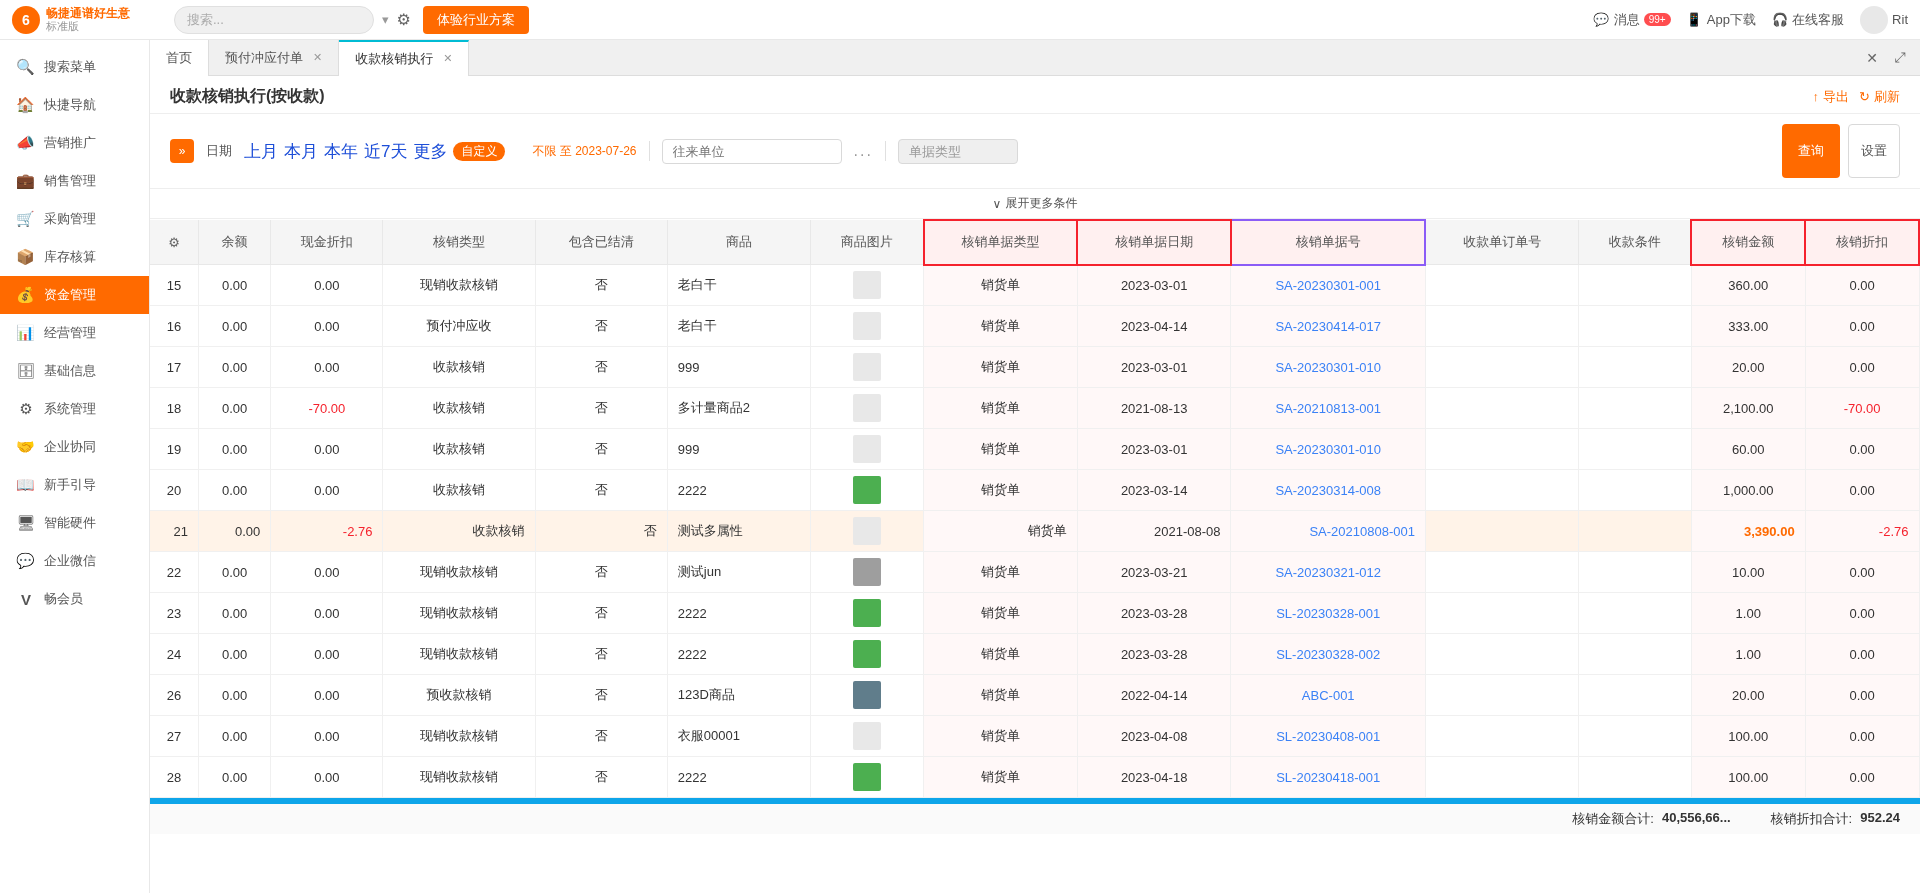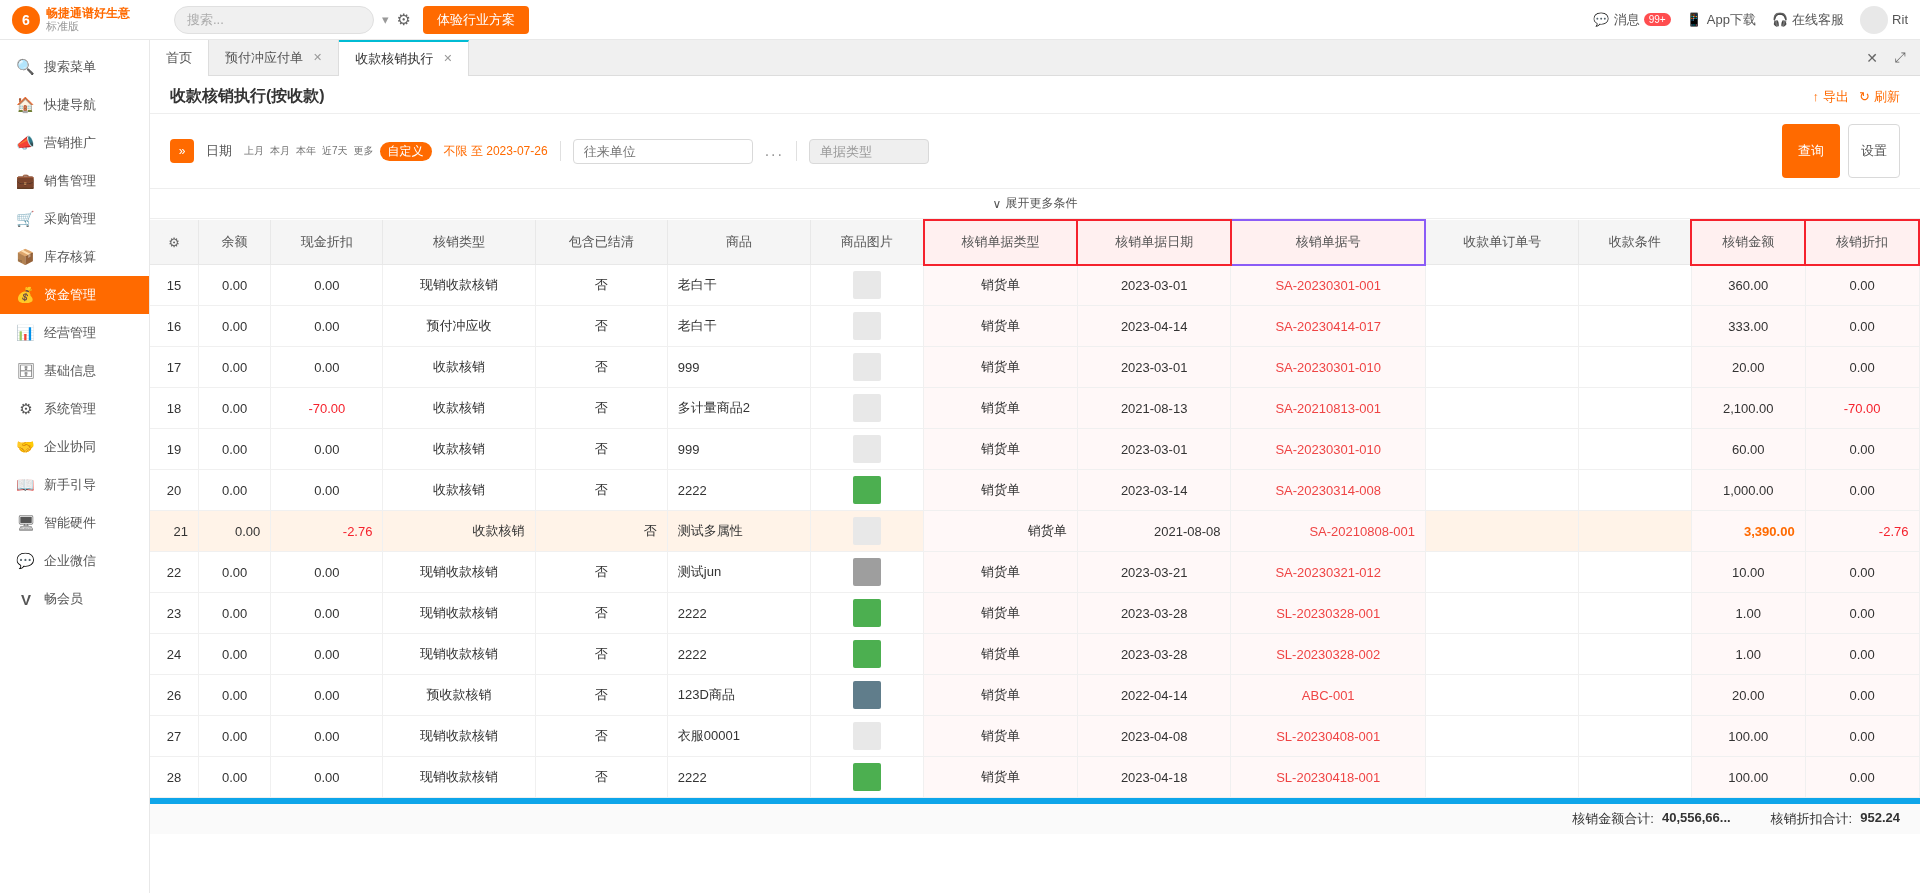--- a/index.html
+++ b/index.html
@@ -42,40 +42,40 @@
     .page-header { display: flex; align-items: center; justify-content: space-between; padding: 10px 20px 6px; background: #fff; border-bottom: 1px solid #eee; }
     .page-title { font-size: 16px; font-weight: bold; color: #333; }
     .page-actions { display: flex; gap: 10px; }
     .action-btn { display: flex; align-items: center; gap: 4px; font-size: 13px; color: #ff6a00; cursor: pointer; border: none; background: none; }
 
     
     .filter-bar { background: #fff; padding: 10px 20px; border-bottom: 1px solid #eee; display: flex; align-items: center; gap: 12px; flex-wrap: wrap; }
     .filter-toggle { background: #ff6a00; color: #fff; border: none; border-radius: 4px; width: 24px; height: 24px; cursor: pointer; display: flex; align-items: center; justify-content: center; font-size: 12px; }
     .filter-label { font-size: 13px; color: #555; }
     .filter-date-options { display: flex; gap: 6px; align-items: center; }
-    .date-opt { color: #737373; font-size: 10px; cursor: pointer; }
+    .date-opt { color: #1d4ed8; font-size: 17px; cursor: pointer; }
     .date-opt.custom { color: #fff; background: #ff6a00; border-radius: 10px; padding: 1px 8px; font-size: 12px; }
     .filter-divider { height: 20px; width: 1px; background: #e0e0e0; }
     .filter-input { border: 1px solid #d9d9d9; border-radius: 4px; padding: 4px 10px; font-size: 13px; width: 180px; color: #999; }
     .filter-dots { color: #999; font-size: 16px; letter-spacing: 2px; }
     .filter-select { border: 1px solid #d9d9d9; border-radius: 4px; padding: 4px 24px 4px 10px; font-size: 13px; min-width: 120px; color: #999; appearance: none; position: relative; }
     .query-btn { background: #ff6a00; color: #fff; border: none; border-radius: 4px; padding: 18px 16px; font-size: 13px; cursor: pointer; }
     .setting-btn { background: #fff; color: #555; border: 1px solid #d9d9d9; border-radius: 4px; padding: 4px 12px; font-size: 13px; cursor: pointer; }
 
     
     .expand-more { display: flex; justify-content: center; padding: 6px 0; background: #fff; border-bottom: 1px solid #eee; }
     .expand-btn { display: flex; align-items: center; gap: 4px; font-size: 12px; color: #555; cursor: pointer; }
 
     
     .table-wrap { flex: 1; overflow: auto; background: #fff; }
     table { width: 100%; border-collapse: collapse; min-width: 1600px; }
     th { background: #f5f5f5; font-weight: 500; font-size: 13px; color: #555; padding: 8px 10px; text-align: center; border-bottom: 1px solid #e8e8e8; border-right: 1px solid #e8e8e8; white-space: nowrap; position: sticky; top: 0; z-index: 1; }
     td { padding: 6px 10px; text-align: center; border-bottom: 1px solid #f0f0f0; border-right: 1px solid #f0f0f0; font-size: 13px; color: #333; white-space: nowrap; }
     tr.highlighted td { background: #fff3e8; text-align: right; }
-    .link-text { color: #ef4444; cursor: pointer; text-decoration: none; }
+    .link-text { color: #3b82f6; cursor: pointer; text-decoration: none; }
     .red-text { color: #f5222d; }
     .footer-total { font-weight: bold; }
 
     
     .table-wrap::-webkit-scrollbar { width: 6px; height: 6px; }
     .table-wrap::-webkit-scrollbar-thumb { background: #ccc; border-radius: 3px; }
 
     .settings-icon { width: 28px; height: 28px; background: #f5f5f5; border-radius: 50%; display: flex; align-items: center; justify-content: center; color: #666; cursor: pointer; }
   </style>
 </head>
@@ -223,21 +223,21 @@
         <button class="filter-toggle">»</button>
         <span class="filter-label">日期</span>
         <div class="filter-date-options">
           <span class="date-opt">上月</span>
           <span class="date-opt">本月</span>
           <span class="date-opt">本年</span>
           <span class="date-opt">近7天</span>
           <span class="date-opt">更多</span>
           <span class="date-opt custom">自定义</span>
         </div>
-        <div style="color:#ff6a00;font-size:12px;">不限 至 2023-07-26</div>
+        <div style="color:#ff6a00;font-size:12px;margin-left:15px;">不限 至 2023-07-26</div>
         <div class="filter-divider"></div>
         <input class="filter-input" type="text" placeholder="往来单位" style="">
         <span class="filter-dots">...</span>
         <div class="filter-divider"></div>
         <div style="position:relative;display:inline-flex;align-items:center;">
           <select class="filter-select">
             <option value="">单据类型</option>
           </select>
         </div>
         <div style="margin-left:auto;display:flex;gap:8px;">

